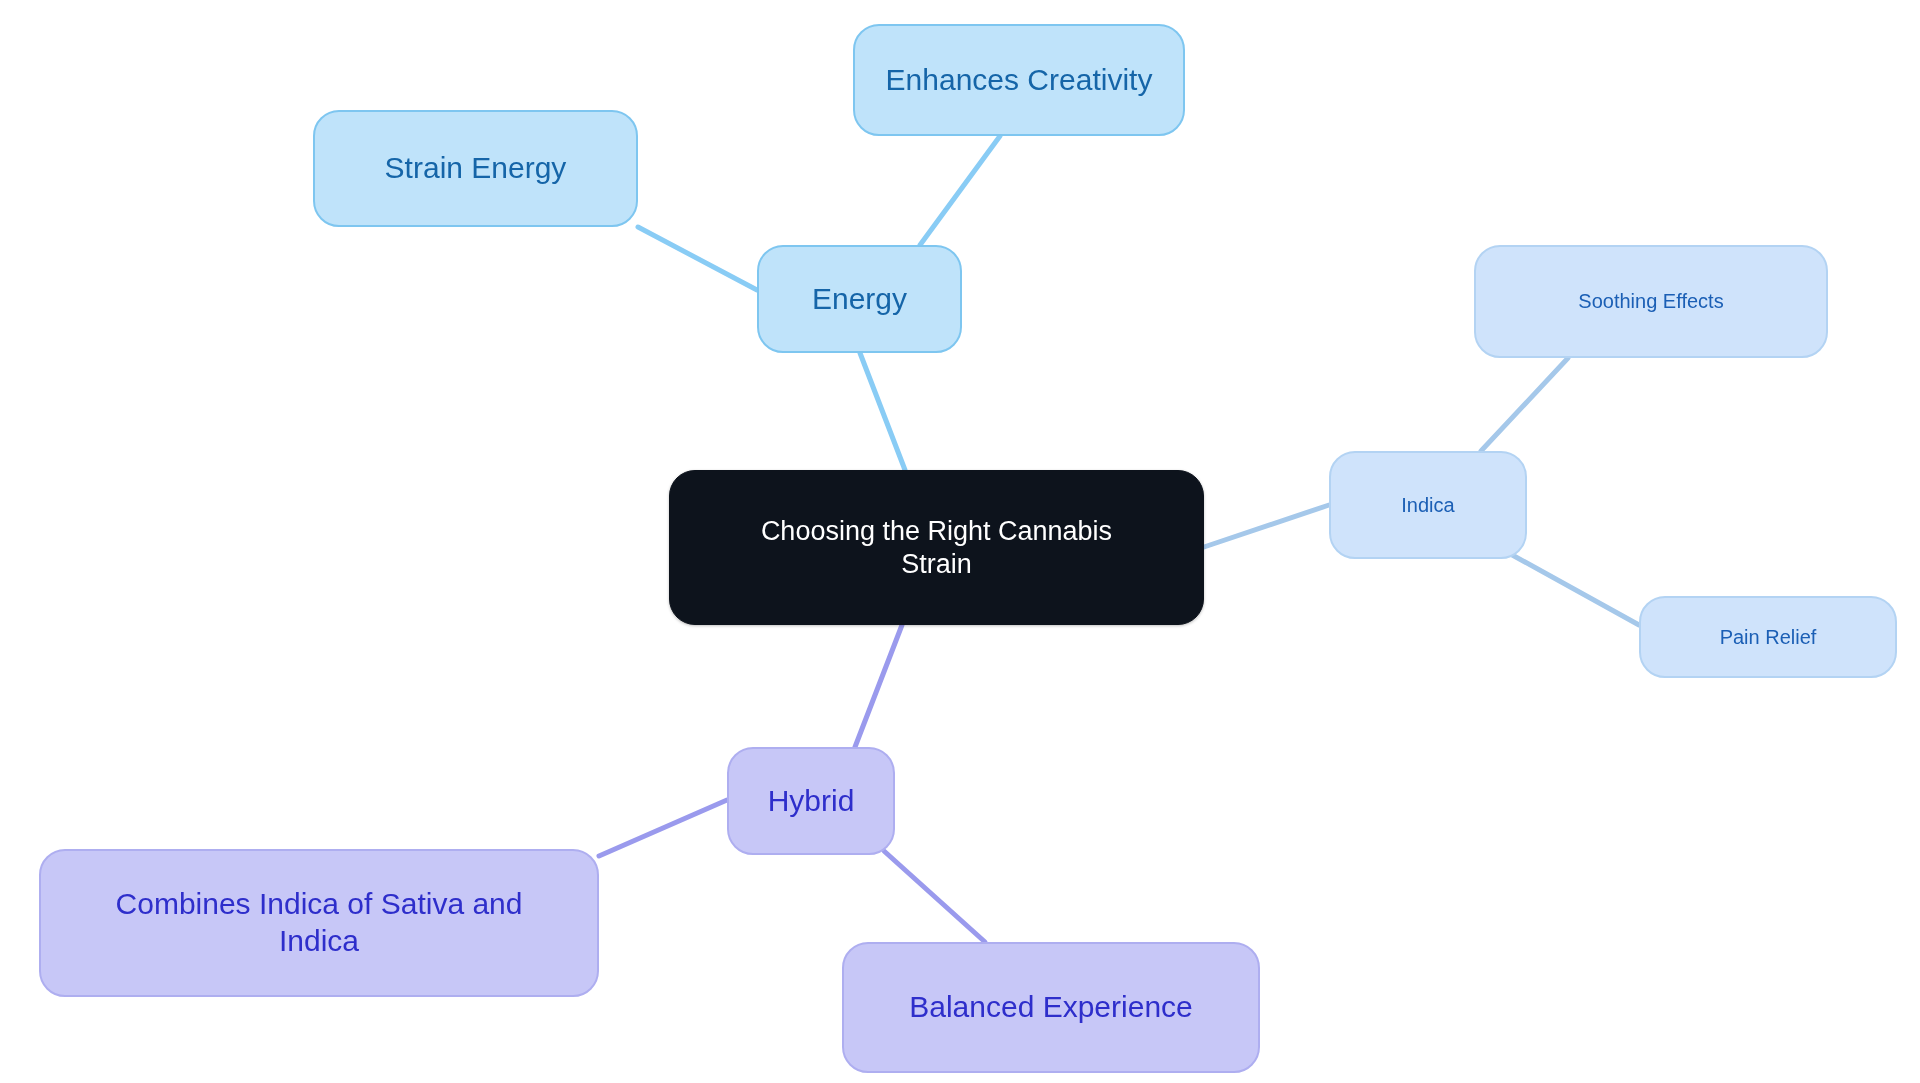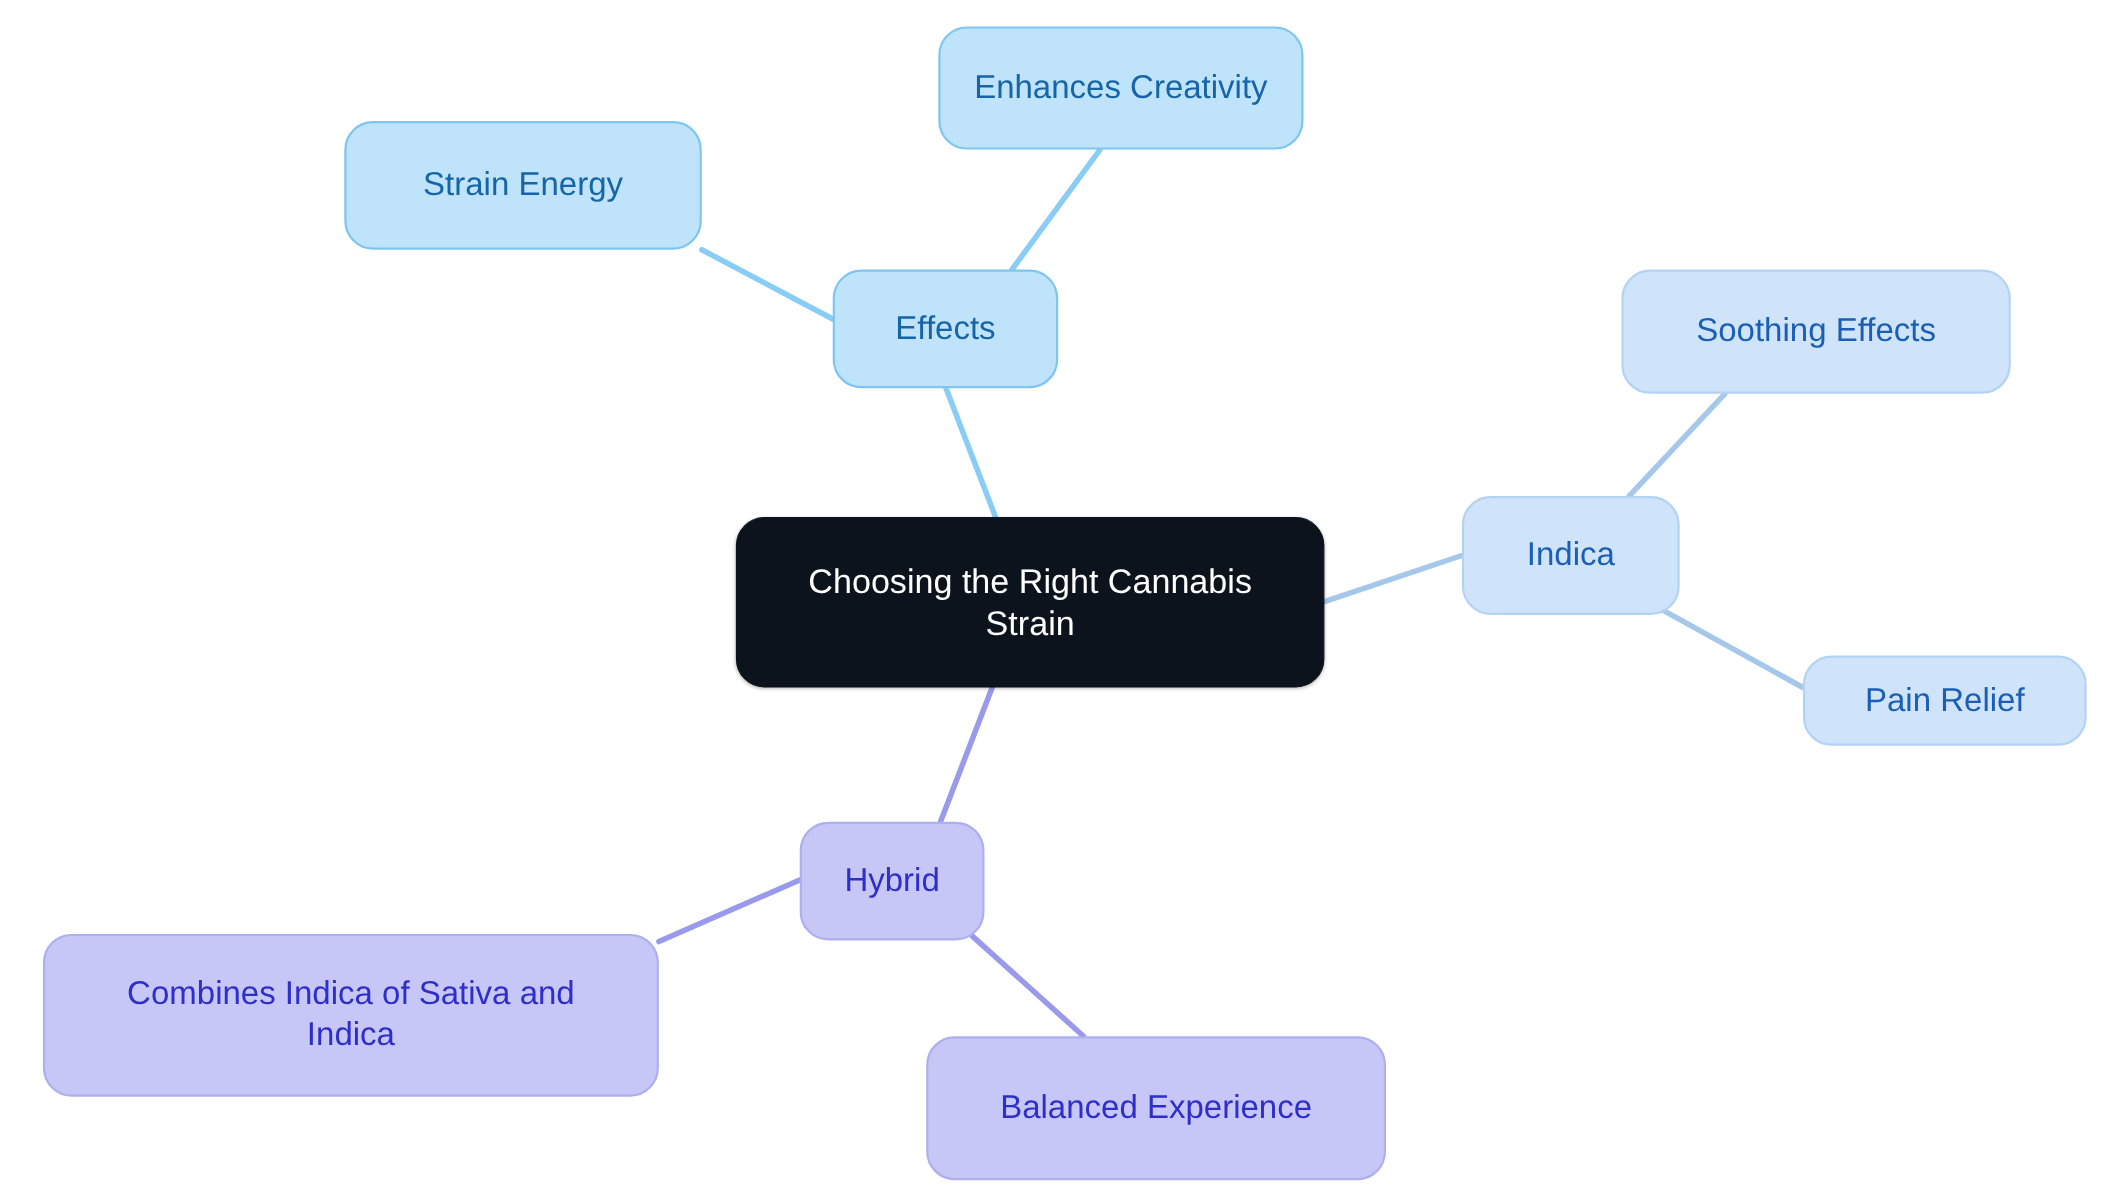--- a/index.html
+++ b/index.html
@@ -34,38 +34,38 @@
     border-style: solid;
     line-height: 1.22;
     white-space: pre-line;
     z-index: 2;
   }
   .node-root {
     background: #0d131c;
     border: 1px solid #0d131c;
     color: #ffffff;
     border-radius: 26px;
-    font-size: 31px;
+    font-size: 27px;
     box-shadow: 0 1px 3px rgba(0,0,0,0.25);
   }
   .node-sativa {
     background: #bfe3fa;
     border-width: 2px;
     border-color: #7ec6f0;
     color: #1565a8;
     border-radius: 26px;
     font-size: 30px;
   }
   .node-indica {
     background: #cfe3fb;
     border-width: 2px;
     border-color: #b3d3f3;
     color: #1b5fb5;
     border-radius: 26px;
-    font-size: 30px;
+    font-size: 20px;
     text-align: center;
   }
   .node-hybrid {
     background: #c7c7f7;
     border-width: 2px;
     border-color: #aeaef0;
     color: #2e2ecb;
     border-radius: 26px;
     font-size: 30px;
   }
@@ -83,21 +83,21 @@
       <path d="M 1481 451 L 1568 358" stroke="#a5c8ea" stroke-width="5" stroke-linecap="round" fill="none"></path>
       <path d="M 1487 541 L 1639 625" stroke="#a5c8ea" stroke-width="5" stroke-linecap="round" fill="none"></path>
       <path d="M 902 625 L 855 747" stroke="#9a9aed" stroke-width="5" stroke-linecap="round" fill="none"></path>
       <path d="M 727 800 L 599 856" stroke="#9a9aed" stroke-width="5" stroke-linecap="round" fill="none"></path>
       <path d="M 884 851 L 985 942" stroke="#9a9aed" stroke-width="5" stroke-linecap="round" fill="none"></path>
     </svg>
 
   <div class="node node-root" style="left: 669px; top: 470px; width: 535px; height: 155px;">Choosing the Right Cannabis
 Strain</div>
 
-  <div class="node node-sativa" style="left: 757px; top: 245px; width: 205px; height: 108px;">Effects</div>
+  <div class="node node-sativa" style="left: 757px; top: 245px; width: 205px; height: 108px;">Energy</div>
 
   <div class="node node-sativa" style="left: 313px; top: 110px; width: 325px; height: 117px;">Strain Energy</div>
 
   <div class="node node-sativa" style="left: 853px; top: 24px; width: 332px; height: 112px;">Enhances Creativity</div>
 
   <div class="node node-indica" style="left: 1329px; top: 451px; width: 198px; height: 108px;">Indica</div>
 
   <div class="node node-indica" style="left: 1474px; top: 245px; width: 354px; height: 113px;">Soothing Effects</div>
 
   <div class="node node-indica" style="left: 1639px; top: 596px; width: 258px; height: 82px;">Pain Relief</div>

